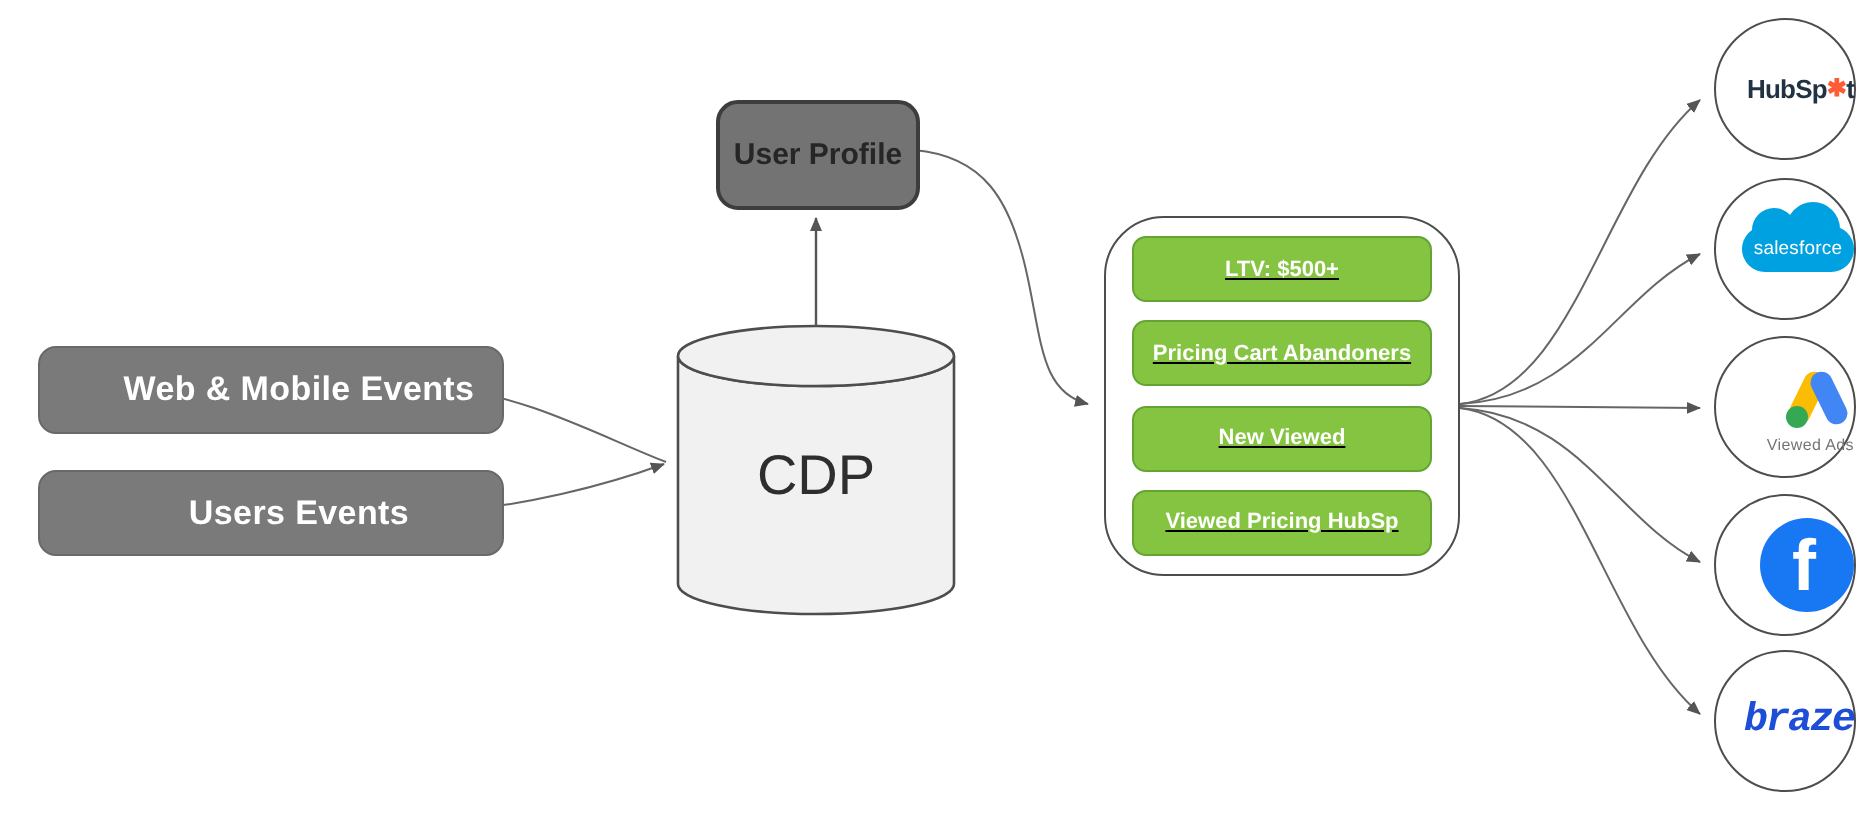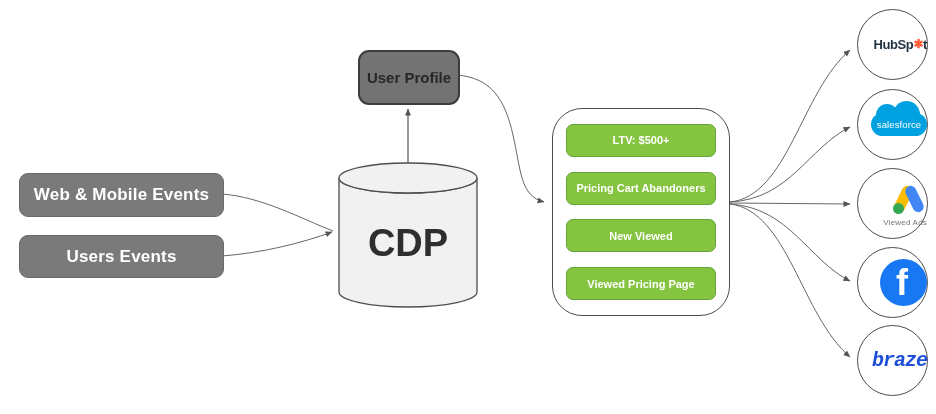--- a/index.html
+++ b/index.html
@@ -7,45 +7,45 @@
     position:relative;width:936px;height:414px;background:#ffffff;
     font-family:"Liberation Sans",sans-serif;overflow:hidden;
   }
   .connectors{position:absolute;left:0;top:0;width:936px;height:414px;z-index:1;}
 
   
   .src-box{
     position:absolute;left:19px;width:203px;height:42px;
     background:#7a7a7a;border:1px solid #696969;border-radius:9px;
     display:flex;align-items:center;justify-content:center;z-index:2;
-    color:#ffffff;font-weight:bold;font-size:17px;letter-spacing:0.2px;
+    color:#ffffff;font-weight:bold;font-size:17px;letter-spacing:0.2px;padding-left:28px;
   }
   .src-box.first{top:173px;}
   .src-box.second{top:235px;height:41px;}
 
   
   .cdp-label{
     position:absolute;left:339px;top:222px;width:138px;text-align:center;
-    font-size:38px;font-weight:bold;color:#2e2e2e;z-index:2;
+    font-size:28px;font-weight:normal;color:#2e2e2e;z-index:2;
   }
 
   
   .user-profile{
     position:absolute;left:358px;top:50px;width:98px;height:51px;
     background:#737373;border:2px solid #3d3d3d;border-radius:11px;
     display:flex;align-items:center;justify-content:center;z-index:2;
     font-size:15px;font-weight:bold;color:#262626;
   }
 
   
   .segments{
-    position:absolute;left:552px;top:108px;width:178px;height:208px;
+    position:absolute;left:552px;top:108px;width:178px;height:180px;
     background:#ffffff;border:1.5px solid #4d4d4d;border-radius:30px;
     display:flex;flex-direction:column;justify-content:space-evenly;align-items:center;
-    z-index:2;box-sizing:border-box;
+    z-index:2;box-sizing:border-box;text-decoration:underline;
   }
   .segment{
     width:148px;height:31px;background:#85c441;border:1px solid #63a433;border-radius:7px;
     display:flex;align-items:center;justify-content:center;
     color:#ffffff;font-weight:bold;font-size:11px;white-space:nowrap;
   }
 
   
   .integration{
     position:absolute;left:857px;width:71px;height:71px;border-radius:50%;
@@ -129,21 +129,21 @@
     <div class="segment">
       <span>LTV: $500+</span>
     </div>
     <div class="segment">
       <span>Pricing Cart Abandoners</span>
     </div>
     <div class="segment">
       <span>New Viewed</span>
     </div>
     <div class="segment">
-      <span>Viewed Pricing Page</span>
+      <span>Viewed Pricing HubSp</span>
     </div>
   </div>
 
   <div class="integration i-hubspot">
     <span class="hs-word">
       <span>HubSp</span><span class="hs-sprocket">✱</span><span>t</span>
     </span>
   </div>
 
   <div class="integration i-salesforce">

